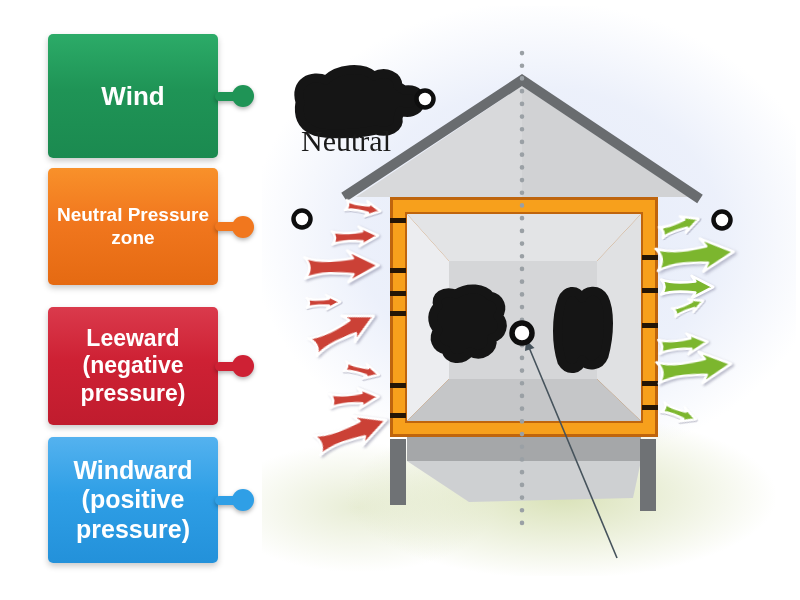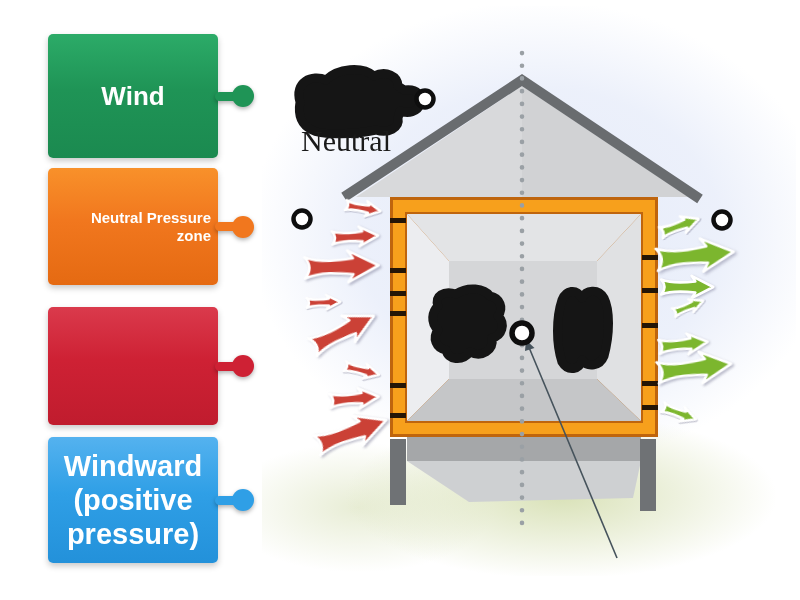--- a/index.html
+++ b/index.html
@@ -8,23 +8,23 @@
 
   
   .label-box{
     position:absolute;left:48px;width:170px;border-radius:5px;
     display:flex;align-items:center;justify-content:center;text-align:center;
     color:#ffffff;font-weight:700;line-height:1.18;
     box-shadow:0 3px 6px rgba(0,0,0,.22);
   }
   .label-box .txt{padding:0 7px;}
   .lb-wind    {top:34px; height:124px;font-size:26px;background:linear-gradient(180deg,#2cab68 0%,#1f9456 45%,#1b8a50 100%);}
-  .lb-neutral {top:168px;height:117px;font-size:15px;background:linear-gradient(180deg,#f8912a 0%,#f1771e 45%,#e56a12 100%);text-align:right;}
+  .lb-neutral {top:168px;height:117px;font-size:19px;background:linear-gradient(180deg,#f8912a 0%,#f1771e 45%,#e56a12 100%);}
   .lb-leeward {top:307px;height:118px;font-size:23px;background:linear-gradient(180deg,#da3a4c 0%,#ce2134 45%,#c01c2e 100%);}
-  .lb-windward{top:437px;height:126px;font-size:29px;background:linear-gradient(180deg,#54b2ef 0%,#2f9fe6 45%,#2391da 100%);}
+  .lb-windward{top:437px;height:126px;font-size:25px;background:linear-gradient(180deg,#54b2ef 0%,#2f9fe6 45%,#2391da 100%);}
 
   .connector{
     position:absolute;left:100%;top:50%;margin-top:-4.5px;margin-left:-3px;
     width:24px;height:9px;border-radius:5px;
     filter:drop-shadow(0 2px 2px rgba(0,0,0,.3));
   }
   .connector::after{
     content:"";position:absolute;left:17px;top:50%;margin-top:-11px;
     width:22px;height:22px;border-radius:50%;background:inherit;
   }
@@ -65,20 +65,21 @@
 
   <div class="label-box lb-wind">
     <span class="txt">Wind</span>
     <span class="connector"></span>
   </div>
   <div class="label-box lb-neutral">
     <span class="txt">Neutral Pressure zone</span>
     <span class="connector"></span>
   </div>
   <div class="label-box lb-leeward">
+    <span class="txt">Leeward (negative pressure)</span>
     <span class="connector"></span>
   </div>
   <div class="label-box lb-windward">
     <span class="txt">Windward (positive pressure)</span>
     <span class="connector"></span>
   </div>
 
   <div class="diagram">
     <svg viewBox="0 0 534 570">
       <defs>

